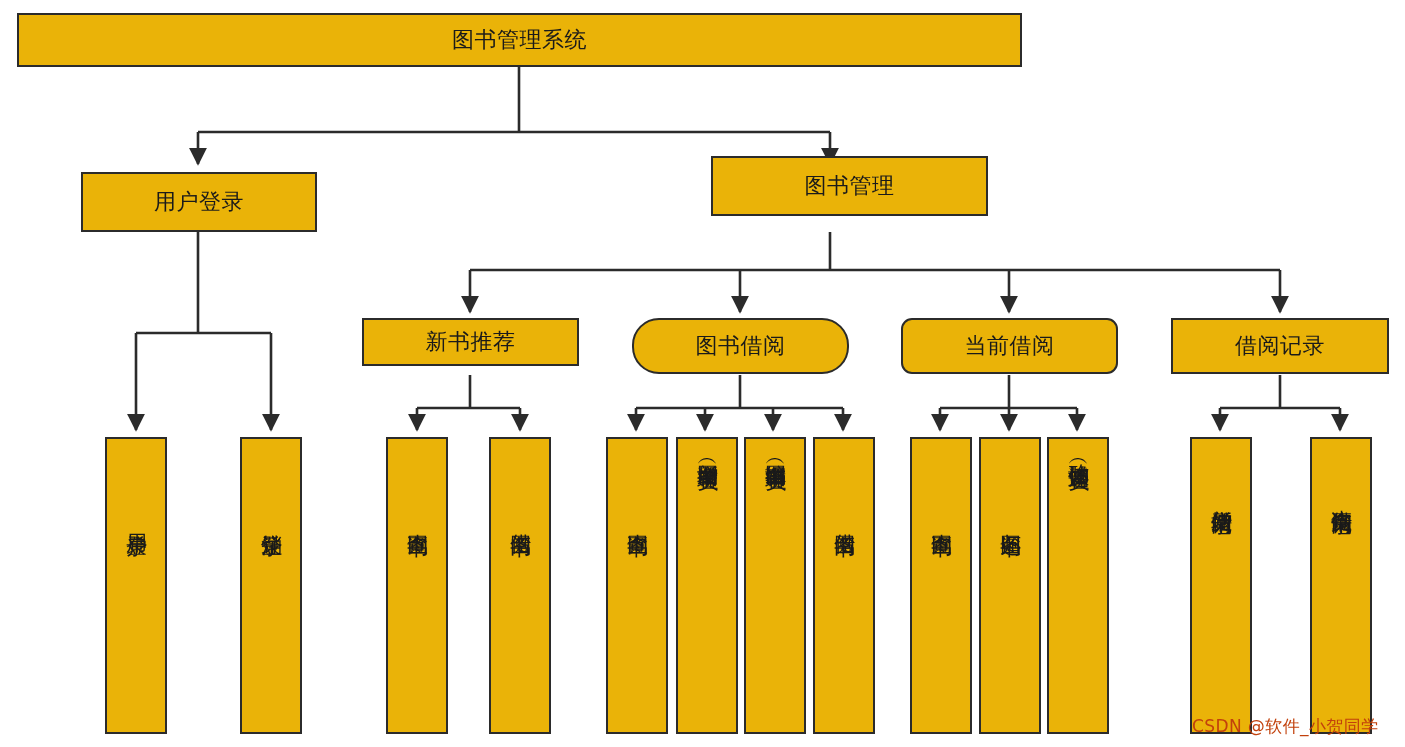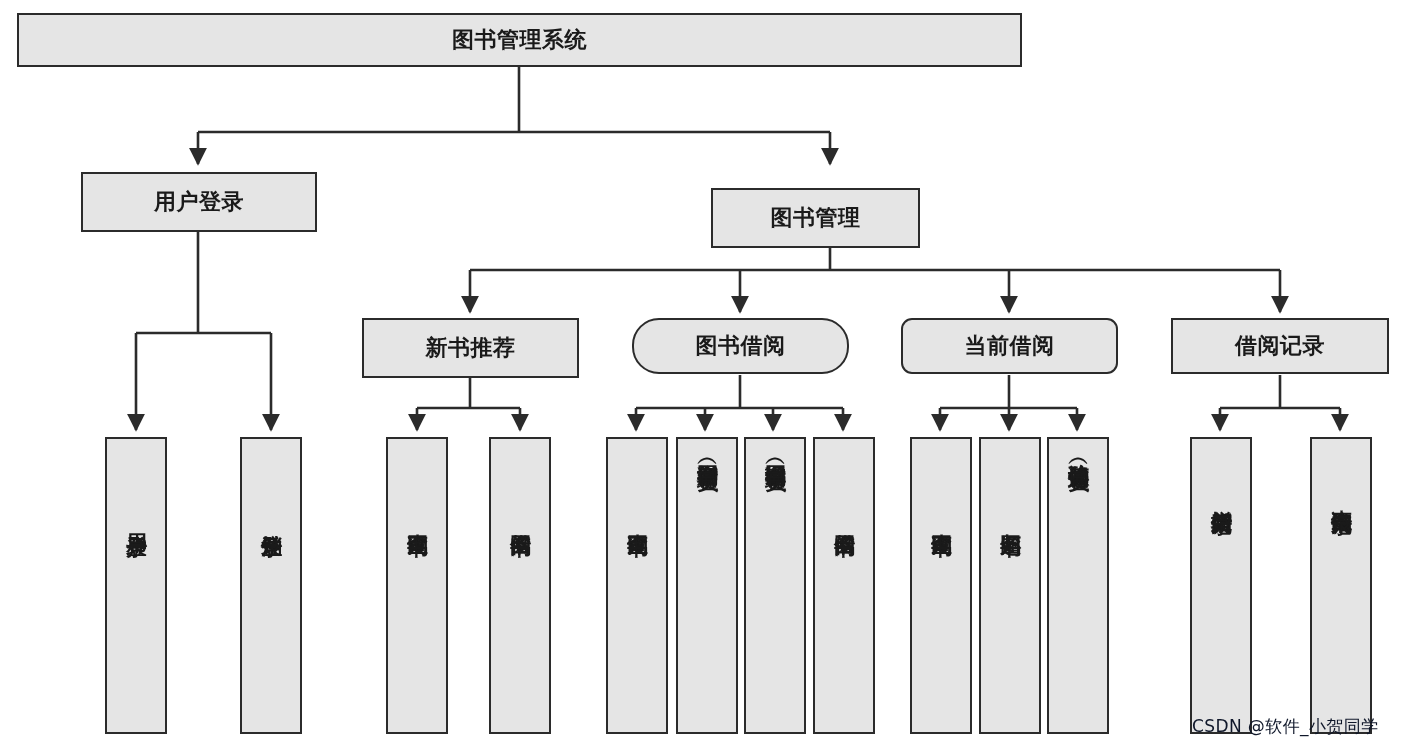--- a/index.html
+++ b/index.html
@@ -24,27 +24,26 @@
     position: absolute;
     left: 0;
     top: 0;
     width: 1405px;
     height: 747px;
     pointer-events: none;
   }
   .node {
     position: absolute;
     box-sizing: border-box;
-    background: #e5e5e5;
+    background: #eab308;
     border: 2.2px solid #2b2b2b;
     display: flex;
     align-items: center;
     justify-content: center;
     color: #1a1a1a;
-    font-weight: bold;
   }
   .node.horizontal .node-label {
     writing-mode: horizontal-tb;
     font-size: 22px;
     line-height: 1.2;
     letter-spacing: 0.5px;
     white-space: nowrap;
   }
   .node.vertical {
     align-items: flex-start;
@@ -62,21 +61,21 @@
   }
   .node.vertical.mid .node-label {
     margin-top: 70px;
   }
   .node.vertical.mid2 .node-label {
     margin-top: 46px;
   }
   .watermark {
     position: absolute;
     font-size: 17px;
-    color: #0f172a;
+    color: #c2410c;
     white-space: nowrap;
     letter-spacing: 0.4px;
   }
 </style>
 </head>
 <body>
 
 <div id="diagram-root">
 
   <svg id="edges" viewBox="0 0 1405 747" xmlns="http://www.w3.org/2000/svg">
@@ -129,25 +128,25 @@
     </g>
   </svg>
 
   <div class="node horizontal" style="left:17px; top:13px; width:1005px; height:54px;">
     <span class="node-label">图书管理系统</span>
   </div>
 
   <div class="node horizontal" style="left:81px; top:172px; width:236px; height:60px;">
     <span class="node-label">用户登录</span>
   </div>
-  <div class="node horizontal" style="left:711px; top:188px; width:209px; height:60px;">
+  <div class="node horizontal" style="left:711px; top:156px; width:277px; height:60px;">
     <span class="node-label">图书管理</span>
   </div>
 
-  <div class="node horizontal" style="left:362px; top:318px; width:217px; height:60px;">
+  <div class="node horizontal" style="left:362px; top:318px; width:217px; height:48px;">
     <span class="node-label">新书推荐</span>
   </div>
   <div class="node horizontal" style="left:632px; top:318px; width:217px; height:56px;border-radius:27px;">
     <span class="node-label">图书借阅</span>
   </div>
   <div class="node horizontal" style="left:901px; top:318px; width:217px; height:56px;border-radius:11px;">
     <span class="node-label">当前借阅</span>
   </div>
   <div class="node horizontal" style="left:1171px; top:318px; width:218px; height:56px;">
     <span class="node-label">借阅记录</span>

